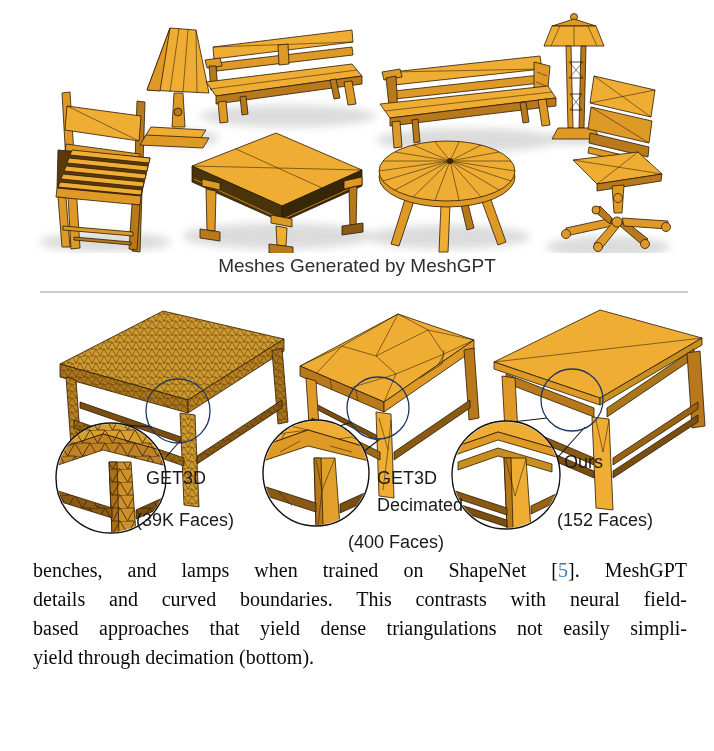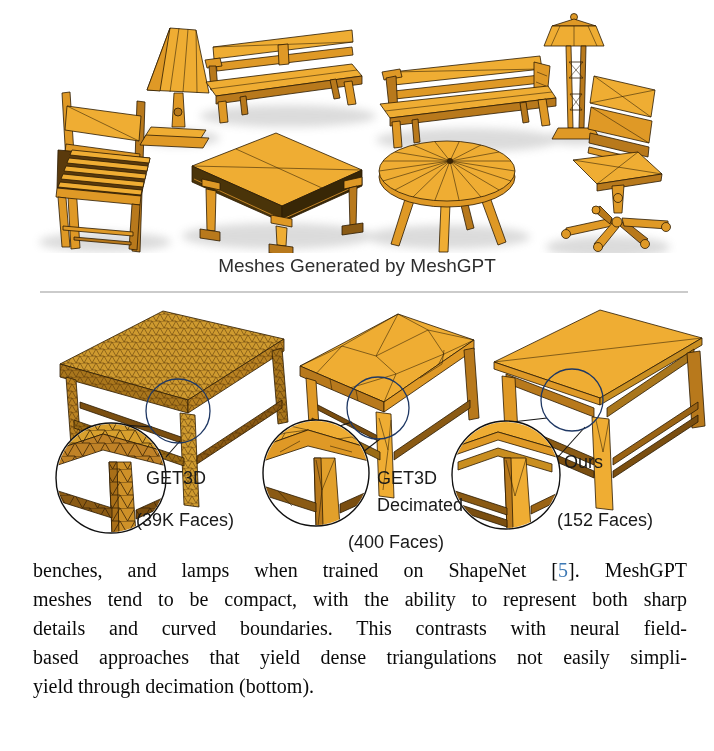--- a/index.html
+++ b/index.html
@@ -327,19 +327,18 @@
     <div class="lbl" style="left:136px;top:210px;width:140px;">(39K Faces)</div>
     <div class="lbl" style="left:377px;top:168px;width:120px;">GET3D</div>
     <div class="lbl" style="left:377px;top:195px;width:120px;">Decimated</div>
     <div class="lbl" style="left:348px;top:210px;width:140px;margin-top:22px;">(400 Faces)</div>
     <div class="lbl" style="left:564px;top:152px;width:120px;">Ours</div>
     <div class="lbl" style="left:557px;top:210px;width:140px;">(152 Faces)</div>
   </div>
 
   <div class="fig-caption">
     <div class="cap-line"><span>benches, and lamps when trained on ShapeNet [</span><span class="cite">5</span><span>].  MeshGPT</span></div>
-    <div class="cap-line">meshes tend to be compact, with the ability to represent both sharp</div>
     <div class="cap-line">details and curved boundaries.  This contrasts with neural field-</div>
     <div class="cap-line">based approaches that yield dense triangulations not easily simpli-</div>
     <div class="cap-line last">yield through decimation (bottom).</div>
   </div>
 
 </div>
 
 </body></html>

